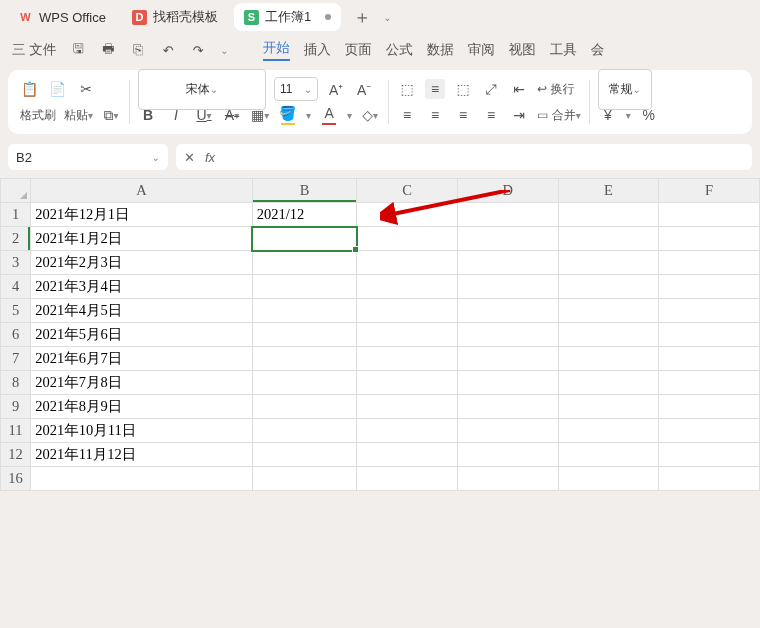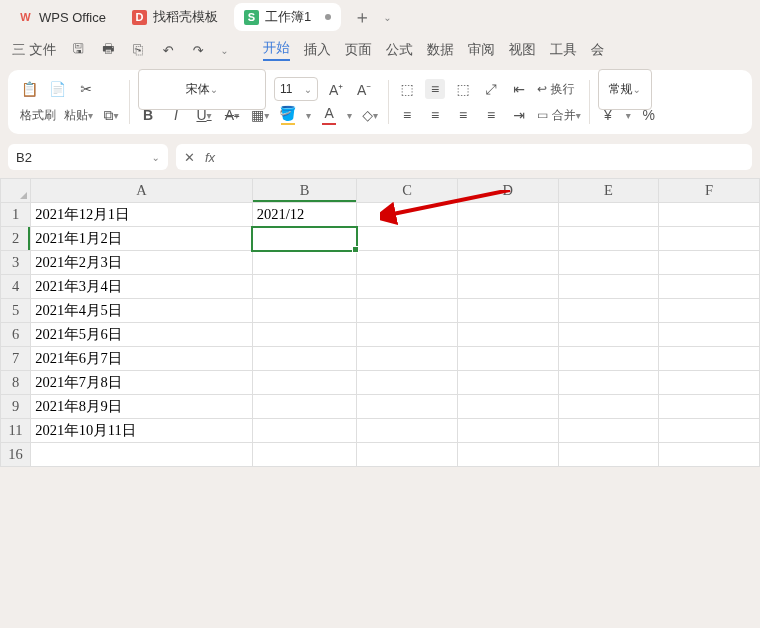--- a/index.html
+++ b/index.html
@@ -296,20 +296,29 @@
     <tr>
           <th class="rowhdr">11</th>
           <td>2021年10月11日</td>
           <td></td>
           <td></td>
           <td></td>
           <td></td>
           <td></td>
         </tr>
     <tr>
+          <th class="rowhdr">12</th>
+          <td>2021年11月12日</td>
+          <td></td>
+          <td></td>
+          <td></td>
+          <td></td>
+          <td></td>
+        </tr>
+    <tr>
           <th class="rowhdr">16</th>
           <td></td>
           <td></td>
           <td></td>
           <td></td>
           <td></td>
           <td></td>
         </tr>
   </tbody>
     </table>

